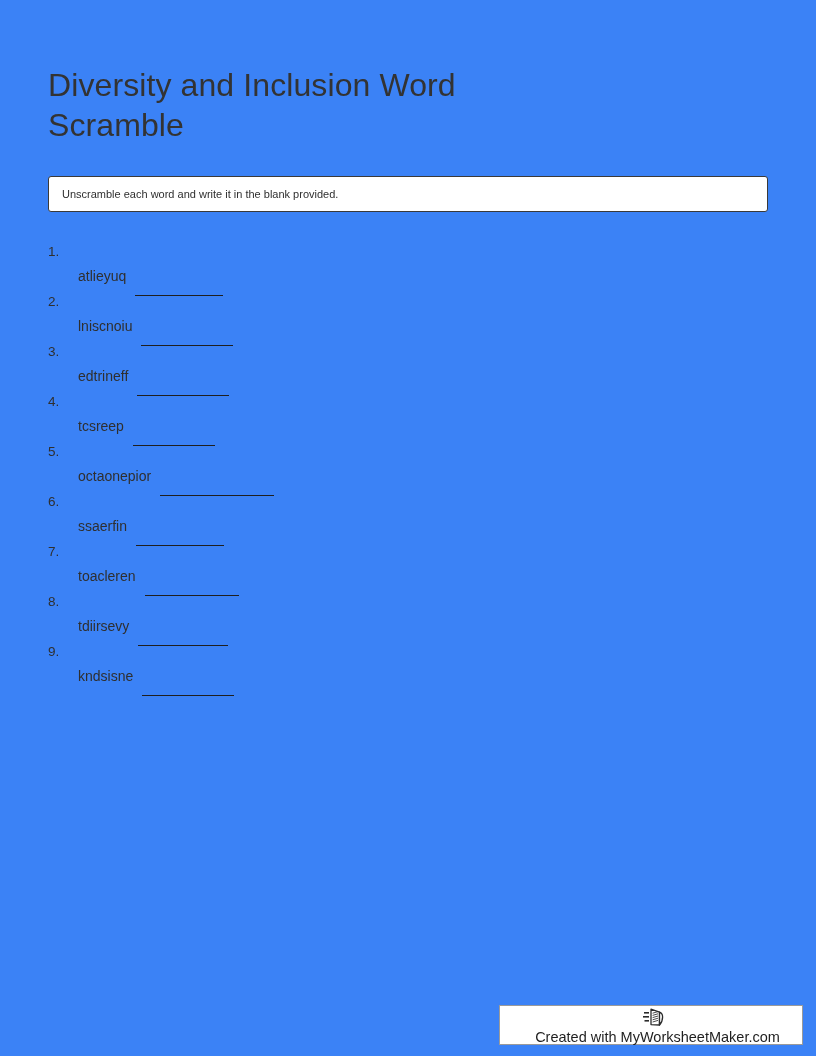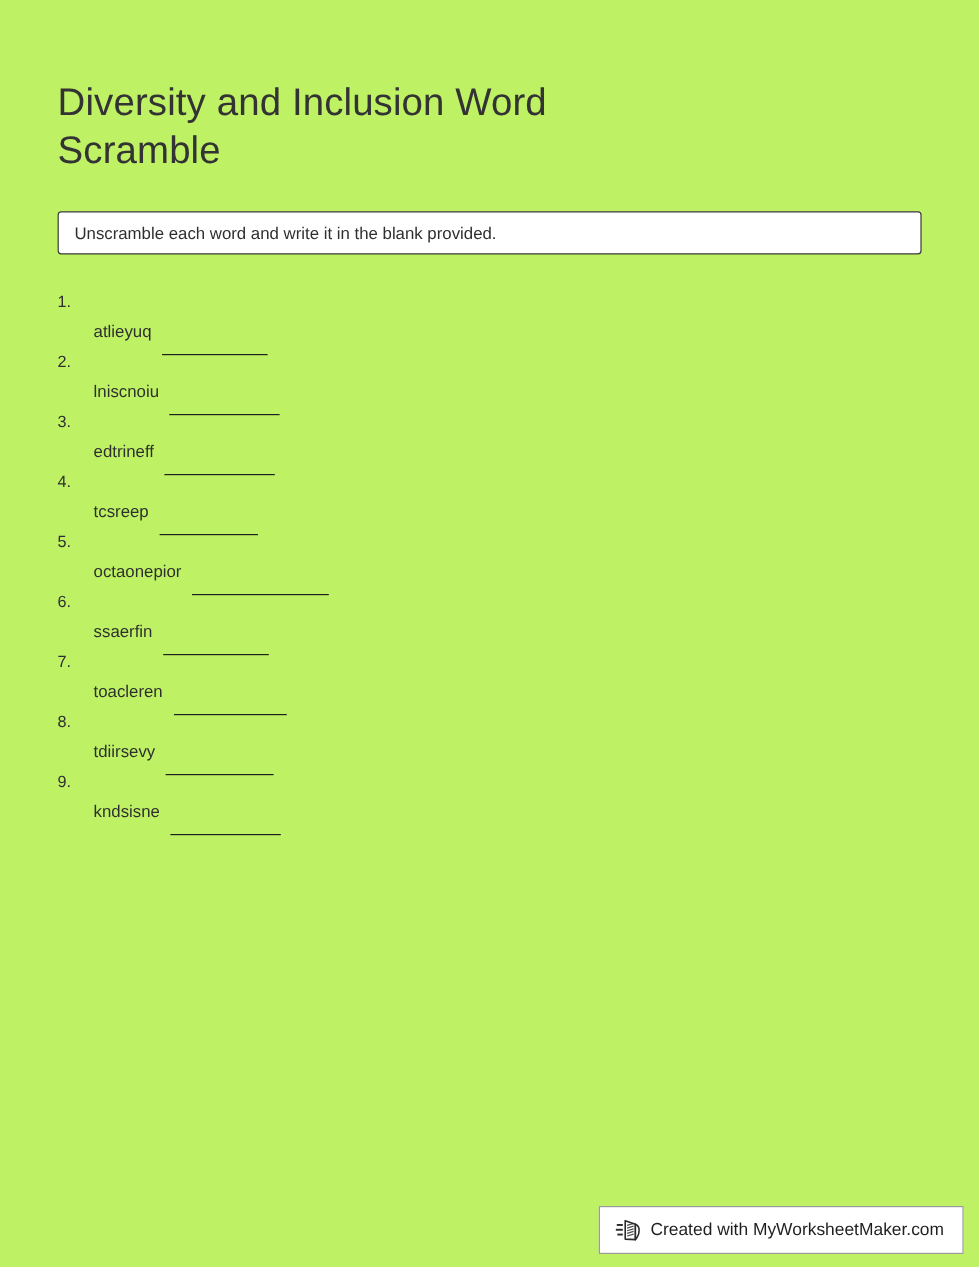--- a/index.html
+++ b/index.html
@@ -4,21 +4,21 @@
 <style>
   html, body {
     margin: 0;
     padding: 0;
     background: #ffffff;
   }
   .page {
     position: relative;
     width: 816px;
     height: 1056px;
-    background: #bef264;
+    background: #3b82f6;
     font-family: "Liberation Sans", sans-serif;
     overflow: hidden;
   }
 
   
   .title {
     position: absolute;
     left: 48px;
     top: 44px;
     width: 520px;
@@ -38,21 +38,21 @@
     height: 36px;
     box-sizing: border-box;
     border: 1px solid #3a3a3a;
     border-radius: 3px;
     background: #ffffff;
     display: flex;
     align-items: center;
     padding: 0 13px;
   }
   .instruction-text {
-    font-size: 14px;
+    font-size: 11px;
     color: #2f2f2f;
     line-height: 16px;
   }
 
   
   .items {
     position: absolute;
     left: 48px;
     top: 242px;
     width: 720px;
@@ -93,20 +93,21 @@
     left: 499px;
     top: 1005px;
     width: 304px;
     height: 40px;
     box-sizing: border-box;
     border: 1px solid #9a9a9a;
     background: #ffffff;
     display: flex;
     align-items: center;
     padding-left: 13px;
+    flex-direction: column;
   }
   .footer-icon {
     width: 22px;
     height: 22px;
     flex: 0 0 22px;
     margin-right: 7px;
     display: block;
   }
   .footer-text {
     font-size: 14.5px;

